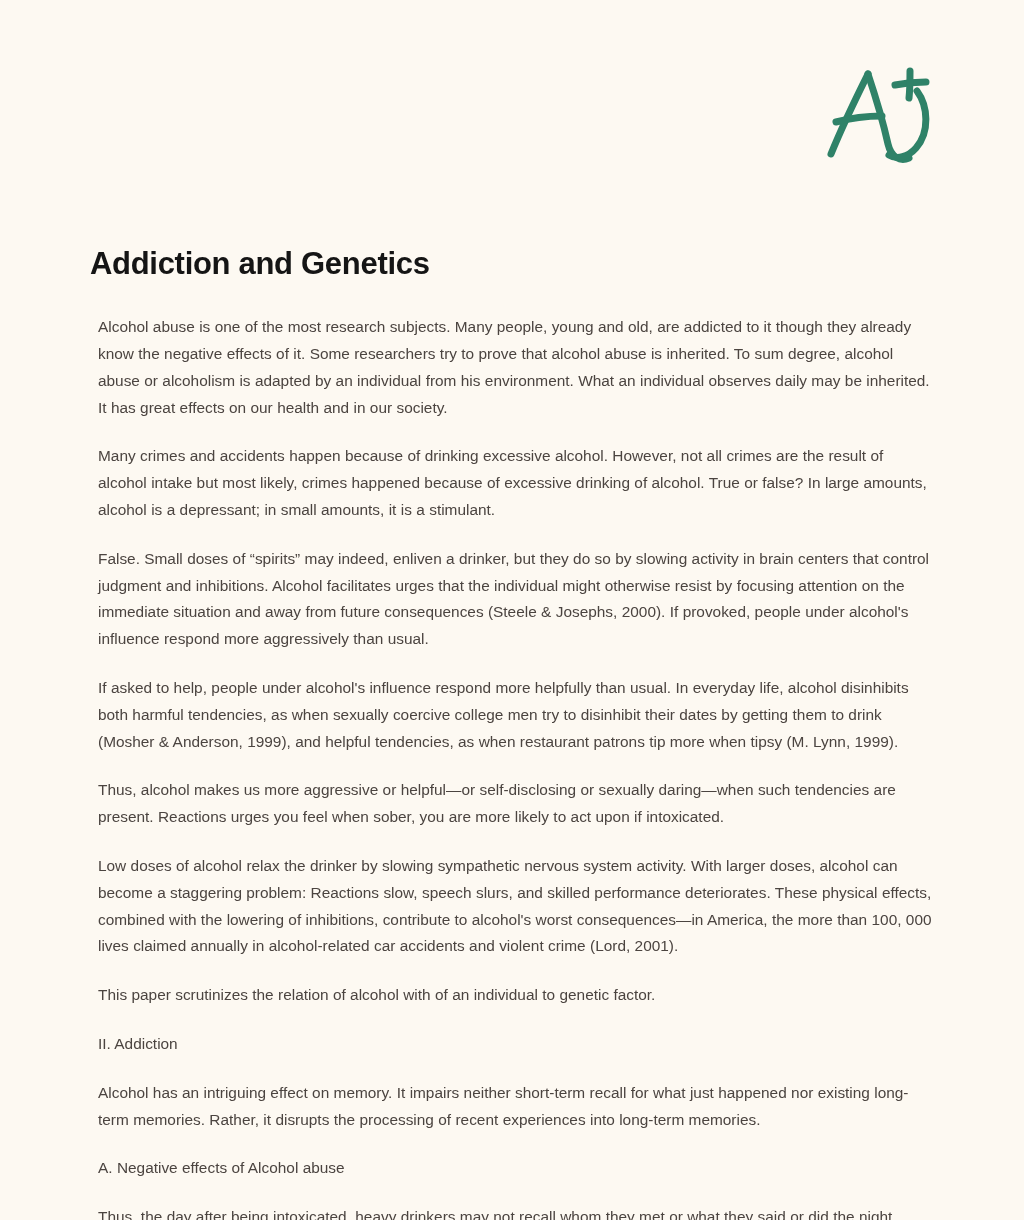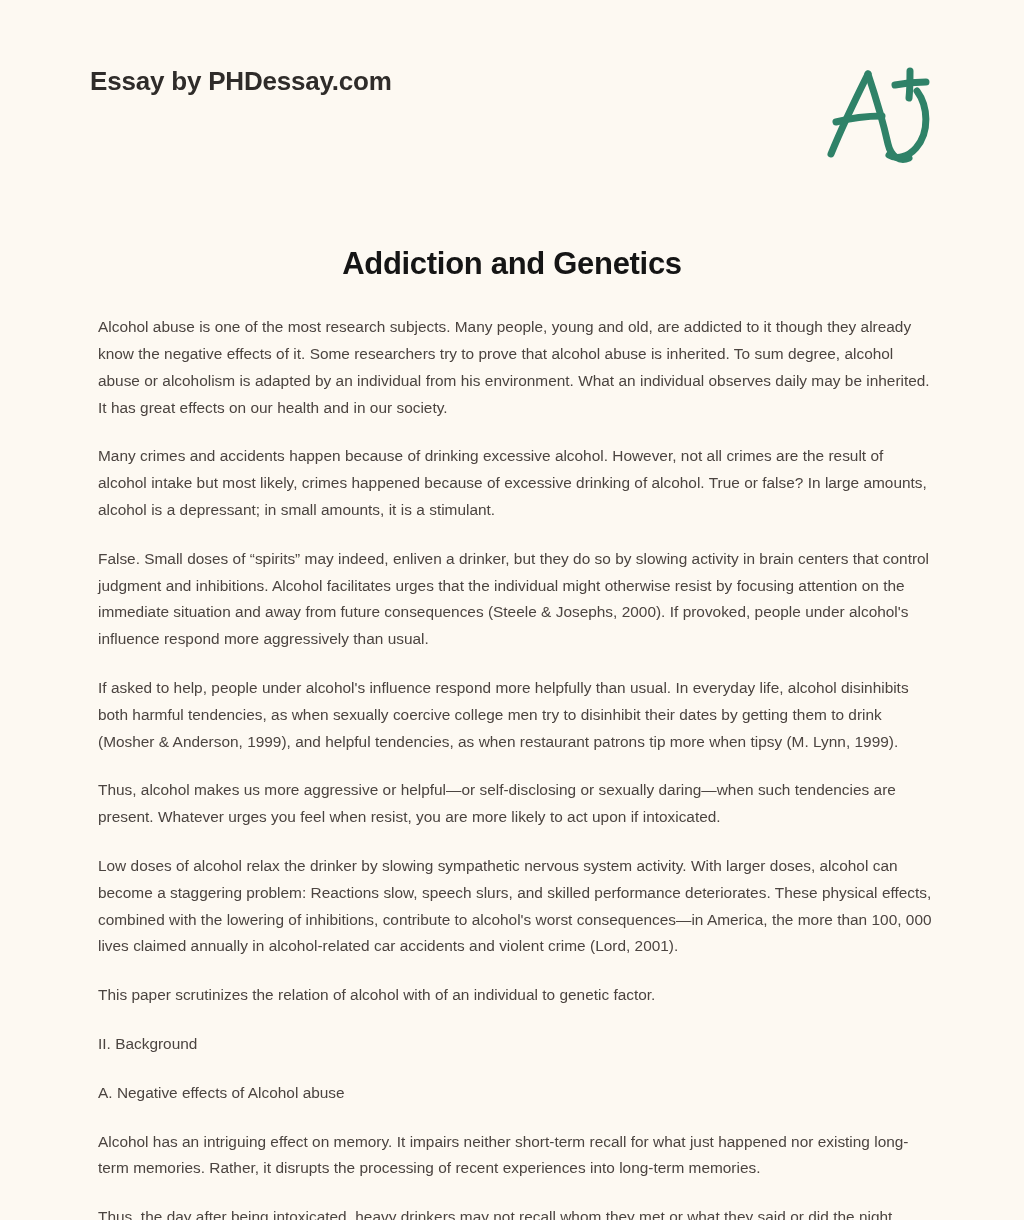--- a/index.html
+++ b/index.html
@@ -72,21 +72,20 @@
 
   
   .doc-title {
     margin: 0;
     padding-top: 75px;
     font-size: 31px;
     font-weight: 700;
     color: #151515;
     letter-spacing: -0.3px;
     line-height: 1.2;
-    text-align: center;
   }
 
   
   .article {
     padding-top: 32px;
     max-width: 845px;
   }
 
   .article p {
     margin: 0 0 22px 8px;
@@ -101,21 +100,20 @@
     margin-bottom: 0;
   }
 </style>
 </head>
 <body>
 
 <div class="page">
 
   <div class="header">
 
-    <h1 class="brand-title">Essay by PHDessay.com</h1>
 
 
     <div class="logo">
       <svg viewBox="0 0 120 110" xmlns="http://www.w3.org/2000/svg" fill="none" stroke="#2f8268" stroke-width="7" stroke-linecap="round" stroke-linejoin="round">
 
         <path d="M13 96 C22 74, 38 40, 50 16"></path>
 
         <path d="M50 16 C58 40, 66 68, 70 86 C73 99, 82 104, 91 100"></path>
 
         <path d="M18 64 C33 60, 50 58, 64 58"></path>
@@ -130,23 +128,23 @@
 
   </div>
 
   <h2 class="doc-title">Addiction and Genetics</h2>
 
   <div class="article">
     <p>Alcohol abuse is one of the most research subjects. Many people, young and old, are addicted to it though they already know the negative effects of it. Some researchers try to prove that alcohol abuse is inherited. To sum degree, alcohol abuse or alcoholism is adapted by an individual from his environment. What an individual observes daily may be inherited. It has great effects on our health and in our society.</p>
     <p>Many crimes and accidents happen because of drinking excessive alcohol. However, not all crimes are the result of alcohol intake but most likely, crimes happened because of excessive drinking of alcohol. True or false? In large amounts, alcohol is a depressant; in small amounts, it is a stimulant.</p>
     <p>False. Small doses of “spirits” may indeed, enliven a drinker, but they do so by slowing activity in brain centers that control judgment and inhibitions. Alcohol facilitates urges that the individual might otherwise resist by focusing attention on the immediate situation and away from future consequences (Steele &amp; Josephs, 2000). If provoked, people under alcohol's influence respond more aggressively than usual.</p>
     <p>If asked to help, people under alcohol's influence respond more helpfully than usual. In everyday life, alcohol disinhibits both harmful tendencies, as when sexually coercive college men try to disinhibit their dates by getting them to drink (Mosher &amp; Anderson, 1999), and helpful tendencies, as when restaurant patrons tip more when tipsy (M. Lynn, 1999).</p>
-    <p>Thus, alcohol makes us more aggressive or helpful—or self-disclosing or sexually daring—when such tendencies are present. Whatever urges you feel when resist, you are more likely to act upon if intoxicated.</p>
+    <p>Thus, alcohol makes us more aggressive or helpful—or self-disclosing or sexually daring—when such tendencies are present. Reactions urges you feel when sober, you are more likely to act upon if intoxicated.</p>
     <p>Low doses of alcohol relax the drinker by slowing sympathetic nervous system activity. With larger doses, alcohol can become a staggering problem: Reactions slow, speech slurs, and skilled performance deteriorates. These physical effects, combined with the lowering of inhibitions, contribute to alcohol's worst consequences—in America, the more than 100, 000 lives claimed annually in alcohol-related car accidents and violent crime (Lord, 2001).</p>
     <p>This paper scrutinizes the relation of alcohol with of an individual to genetic factor.</p>
-    <p>II. Background</p>
+    <p>II. Addiction</p>
+    <p>Alcohol has an intriguing effect on memory. It impairs neither short-term recall for what just happened nor existing long-term memories. Rather, it disrupts the processing of recent experiences into long-term memories.</p>
     <p>A. Negative effects of Alcohol abuse</p>
-    <p>Alcohol has an intriguing effect on memory. It impairs neither short-term recall for what just happened nor existing long-term memories. Rather, it disrupts the processing of recent experiences into long-term memories.</p>
     <p>Thus, the day after being intoxicated, heavy drinkers may not recall whom they met or what they said or did the night before. This memory blackout stems partly from an inability to transfer memories from the intoxicated to the sober state (Eich, 2000). Blackouts after drinking may also result from alcohol's suppression of REM sleep.</p>
 
   </div>
 
 </div>
 
 </body></html>

